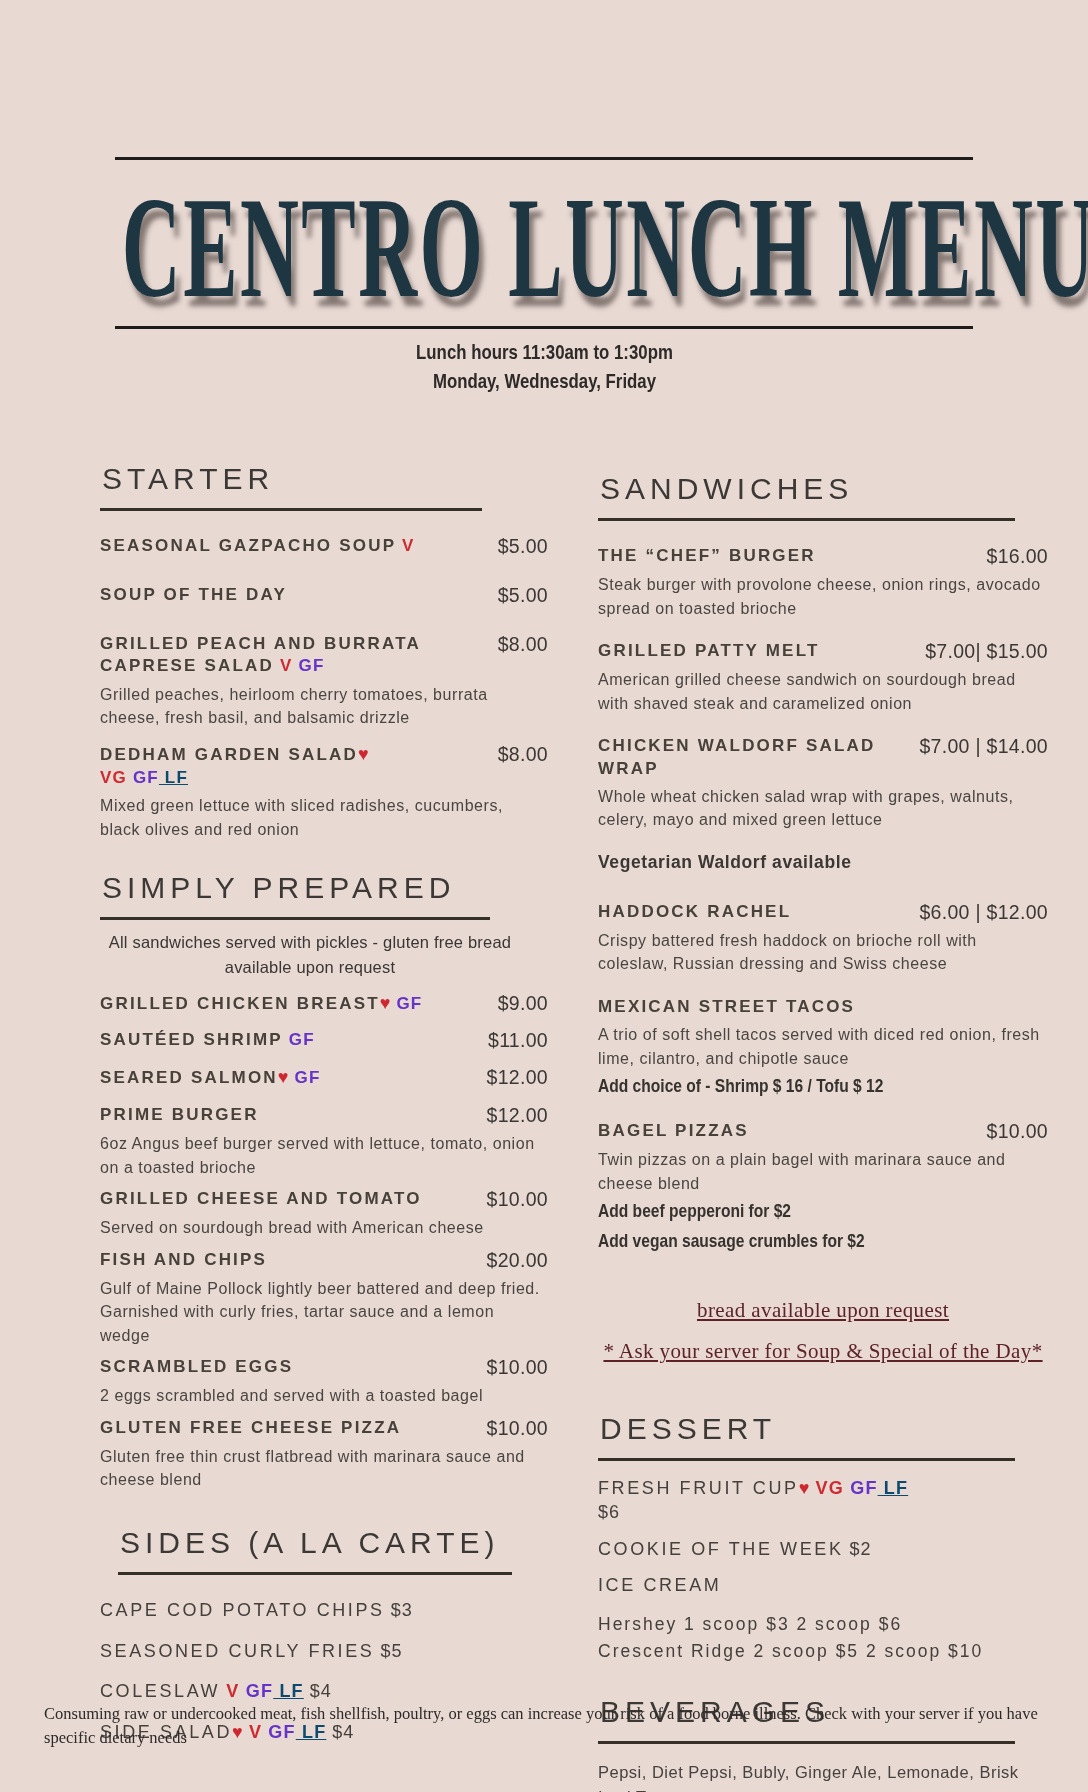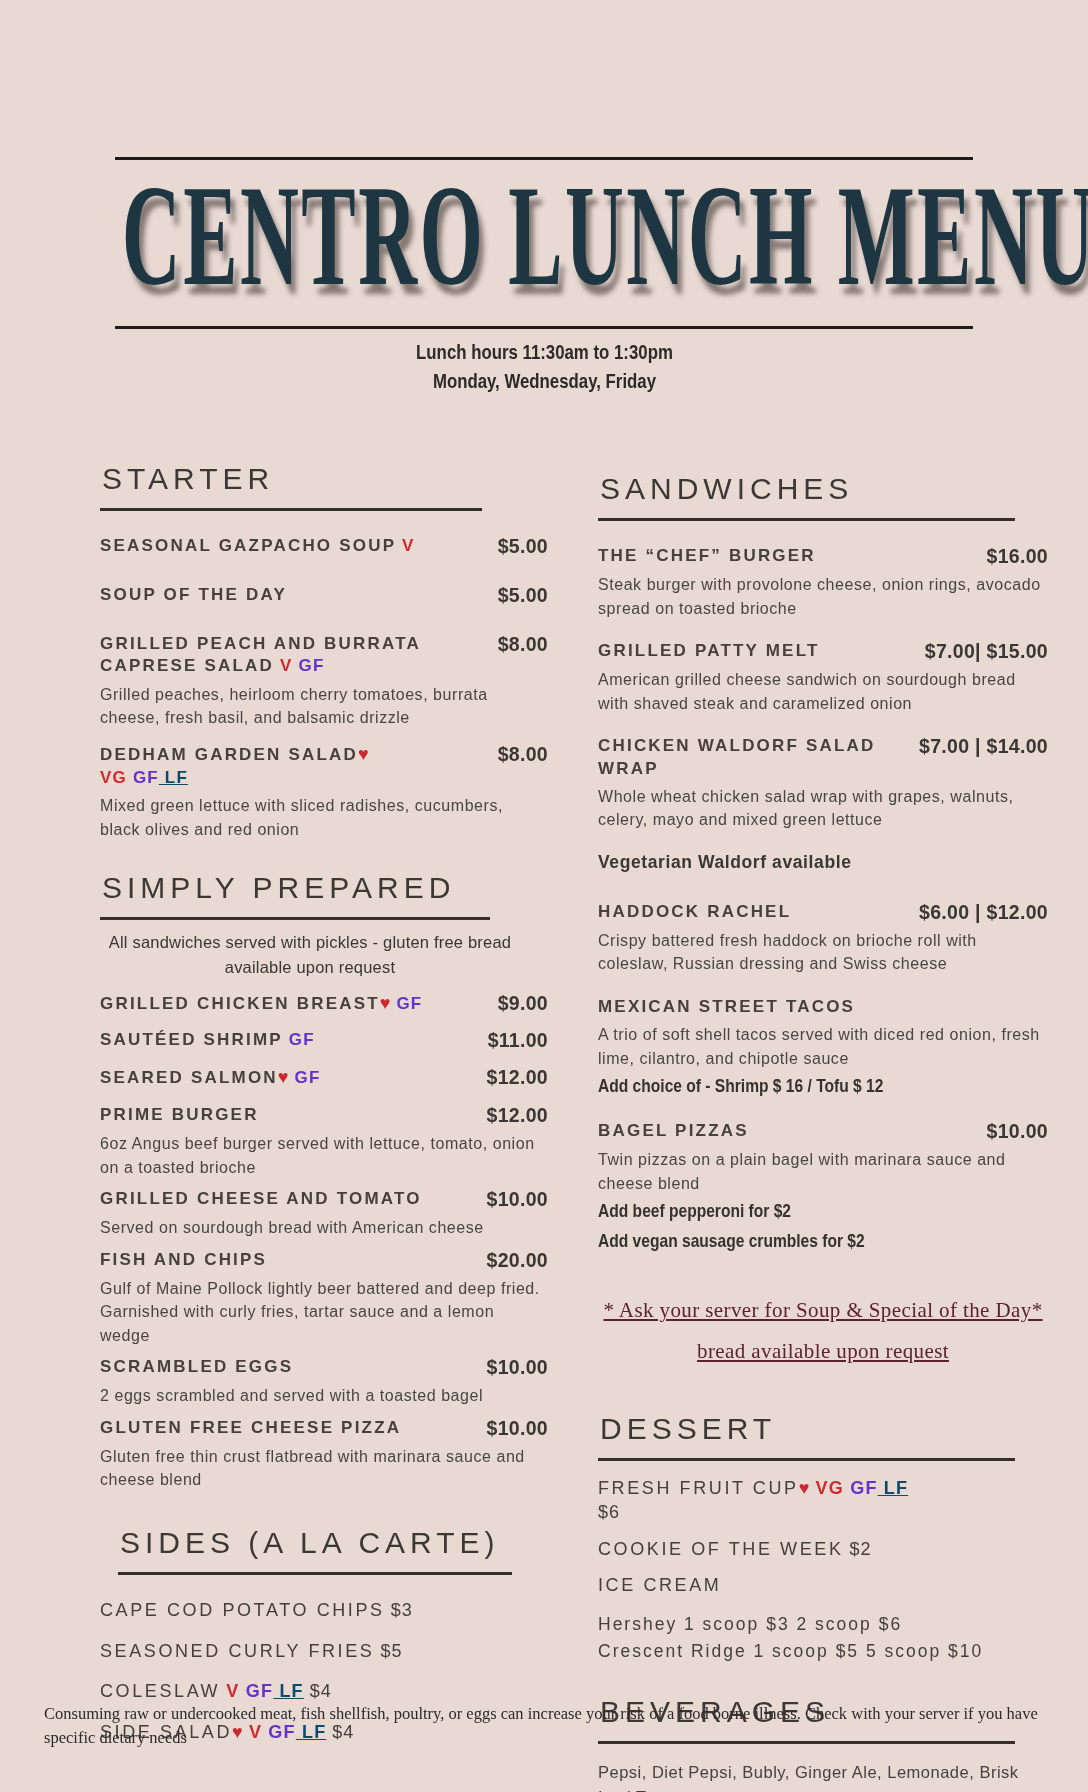--- a/index.html
+++ b/index.html
@@ -8,21 +8,21 @@
     width:1088px;height:1792px;
     background:#e8d9d3;
     font-family:"Liberation Sans", sans-serif;
     color:#3f3a37;
     overflow:hidden;
   }
   .rule{position:absolute;left:115px;width:858px;height:3px;background:#1f1d1b;}
   #rule-top{top:157px;}
   #rule-mid{top:326px;}
   #menu-title{
-    position:absolute;top:156px;left:0;width:1080px;height:160px;
+    position:absolute;top:168px;left:0;width:1080px;height:160px;
     text-align:center;line-height:160px;
     font-family:"Liberation Serif", serif;font-weight:bold;
     font-size:102px;color:#1e3641;
   }
   #menu-title .stretch{
     display:inline-block;white-space:nowrap;
     transform:scale(0.80,1.42);transform-origin:center;
     letter-spacing:3px;
     text-shadow:6px 7px 5px rgba(96,83,79,0.72);
   }
@@ -63,21 +63,21 @@
   .sec-dessert .menu-item{margin-bottom:13px;}
 
   .item-row{display:flex;justify-content:space-between;align-items:flex-start;}
   .item-name{
     font-weight:bold;font-size:17px;letter-spacing:2.2px;line-height:1.32;
     color:#474139;max-width:345px;
   }
   #col-right .item-name{max-width:320px;}
   .menu-item.light .item-name{font-weight:normal;font-size:18px;letter-spacing:2.6px;color:#45403c;max-width:100%;}
   .item-price{
-    font-weight:bold;font-size:19.5px;letter-spacing:0.3px;color:#3b3734;
+    font-weight:normal;font-size:19.5px;letter-spacing:0.3px;color:#3b3734;
     white-space:nowrap;padding-left:8px;
   }
   .item-desc{
     font-size:16px;line-height:1.47;letter-spacing:0.55px;color:#4a4540;
     margin:5px 0 0;max-width:462px;
   }
   .heart{color:#cf2730;font-size:18px;letter-spacing:0;}
   .tag{font-weight:bold;letter-spacing:1.2px;}
   .tag-V,.tag-VG{color:#cf2a30;}
   .tag-GF{color:#6633c9;}
@@ -278,22 +278,22 @@
         <div class="menu-item has-desc">
           <div class="item-row">
             <span class="item-name"><span class="nm">BAGEL PIZZAS</span></span>
             <span class="item-price">$10.00</span>
           </div>
           <p class="item-desc">Twin pizzas on a plain bagel with marinara sauce and cheese blend</p>
           <div class="extra"><span class="squeeze">Add beef pepperoni for $2</span></div>
           <div class="extra"><span class="squeeze">Add vegan sausage crumbles for $2</span></div>
         </div>
         <div class="server-note">
+          <div class="server-note-line">bread available upon request</div>
           <div class="server-note-line">* Ask your server for Soup &amp; Special of the Day*</div>
-          <div class="server-note-line">bread available upon request</div>
         </div>
       </div>
       <div class="section sec-dessert">
         <div class="heading-wrap">
           <div class="sec-heading">DESSERT</div>
         </div>
         <div class="menu-item light">
           <div class="item-row">
             <span class="item-name"><span class="nm">FRESH FRUIT CUP</span><span class="heart">♥</span><span class="tag tag-VG"> VG</span><span class="tag tag-GF"> GF</span><span class="tag tag-LF"> LF</span><span class="inline-price"> $6</span></span>
           </div>
@@ -302,21 +302,21 @@
           <div class="item-row">
             <span class="item-name"><span class="nm">COOKIE OF THE WEEK</span><span class="inline-price"> $2</span></span>
           </div>
         </div>
         <div class="menu-item light">
           <div class="item-row">
             <span class="item-name"><span class="nm">ICE CREAM</span></span>
           </div>
         </div>
         <div class="dessert-line">Hershey 1 scoop $3 2 scoop $6</div>
-        <div class="dessert-line">Crescent Ridge 1 scoop $5 5 scoop $10</div>
+        <div class="dessert-line">Crescent Ridge 2 scoop $5 2 scoop $10</div>
       </div>
       <div class="section sec-beverages">
         <div class="heading-wrap">
           <div class="sec-heading">BEVERAGES</div>
         </div>
         <p class="bev-line">Pepsi, Diet Pepsi, Bubly, Ginger Ale, Lemonade, Brisk Iced Tea</p>
       </div>
     </div>
 
   <div id="footer">

